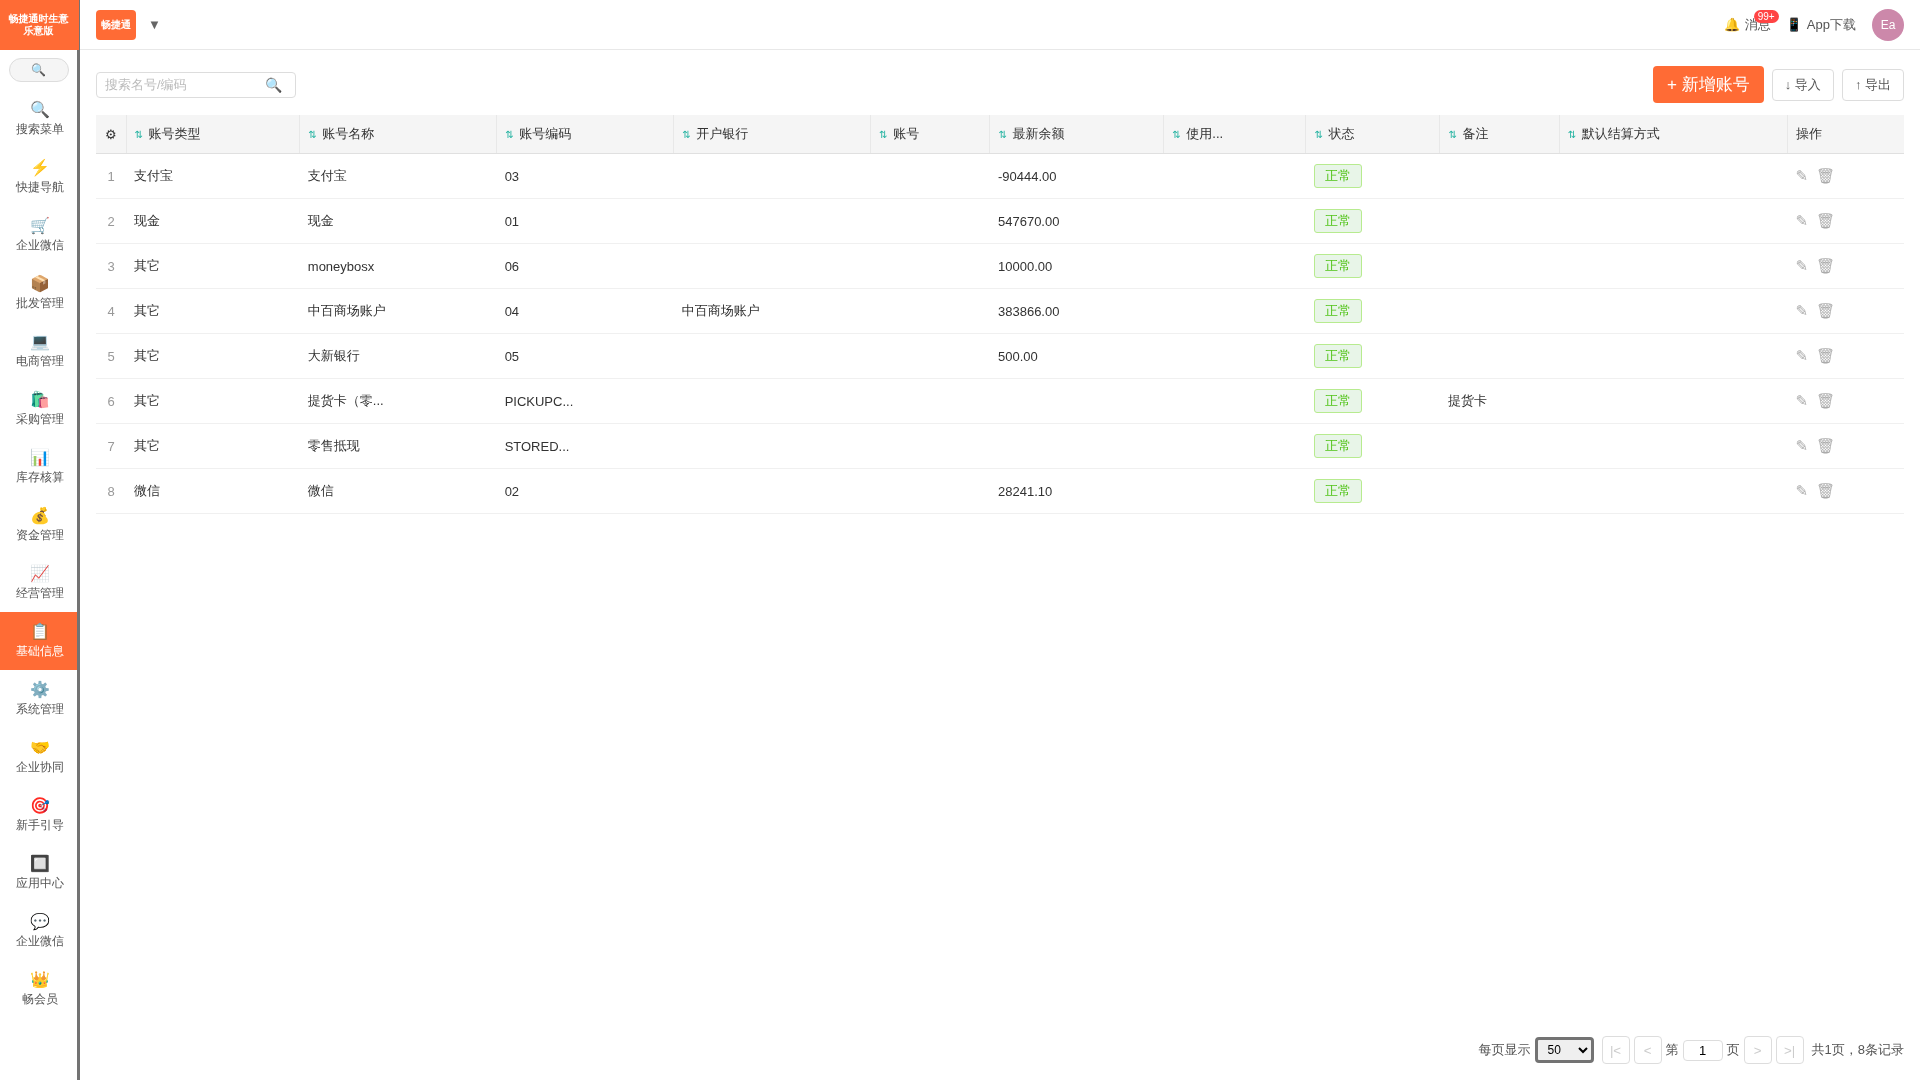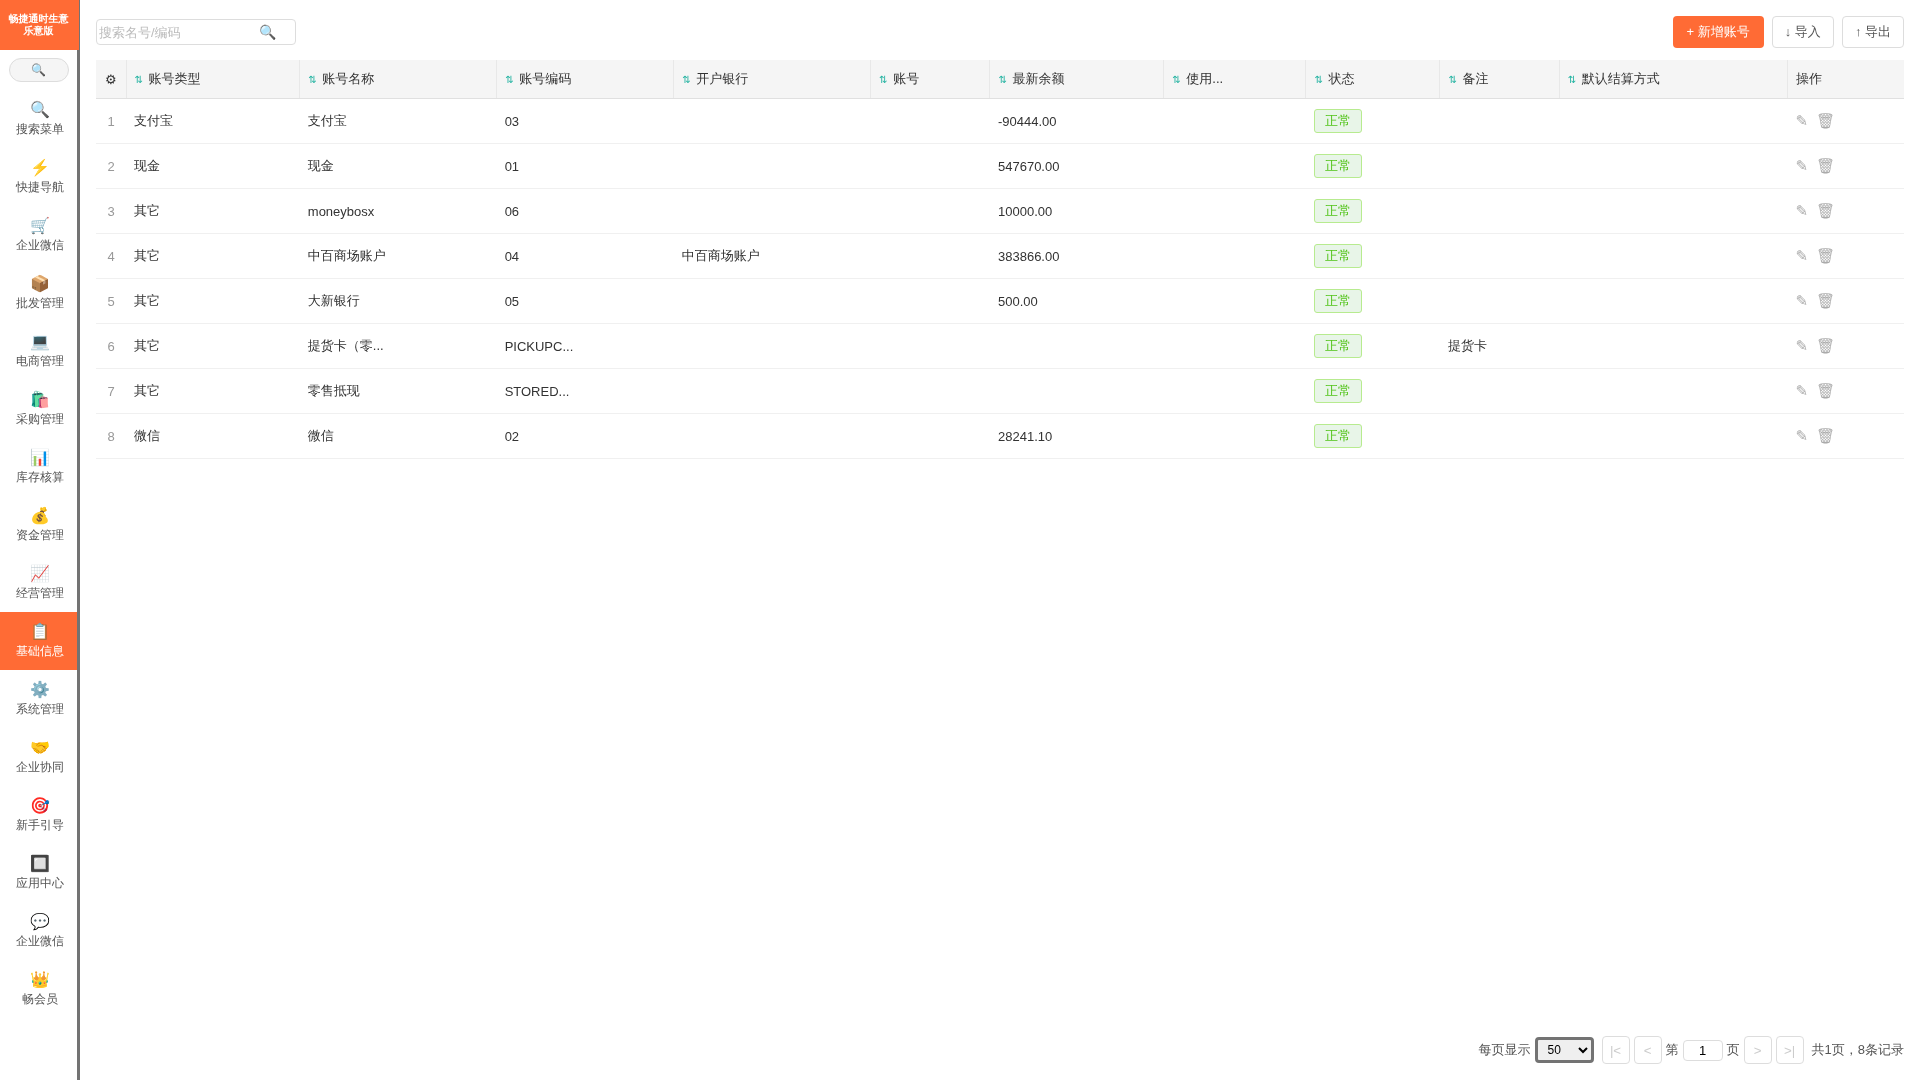--- a/index.html
+++ b/index.html
@@ -174,21 +174,21 @@
       display: flex;
       align-items: center;
       justify-content: space-between;
       margin-bottom: 12px;
     }
     .search-box {
       display: flex;
       align-items: center;
       border: 1px solid #ddd;
       border-radius: 4px;
-      padding: 4px 2px;
+      padding: 4px 8px;
       width: 200px;
       background: #fff;
     }
     .search-box input {
       border: none;
       outline: none;
       font-size: 13px;
       width: 160px;
       color: #333;
     }
@@ -200,21 +200,21 @@
       align-items: center;
       gap: 8px;
     }
     .btn-primary {
       background: #ff6b35;
       color: white;
       border: none;
       padding: 7px 14px;
       border-radius: 4px;
       cursor: pointer;
-      font-size: 13px;
+      font-size: 17px;
       display: flex;
       align-items: center;
       gap: 4px;
     }
     .btn-secondary {
       background: #fff;
       color: #555;
       border: 1px solid #ddd;
       padding: 6px 12px;
       border-radius: 4px;
@@ -408,20 +408,44 @@
     <span>企业微信</span>
   </div>
   <div class="sidebar-item">
     <span class="icon">👑</span>
     <span>畅会员</span>
   </div>
 </div>
 
 <div class="main">
 
+  <div class="topbar">
+    <div class="topbar-left">
+      <div style="width:40px;height:30px;background:#ff6b35;border-radius:4px;display:flex;align-items:center;justify-content:center;">
+        <span style="color:white;font-size:10px;font-weight:bold;">畅捷通</span>
+      </div>
+      <div style="color:#666;font-size:13px;">
+        <span>▼</span>
+      </div>
+    </div>
+    <div class="topbar-right">
+      <div class="notification-btn">
+        <span>🔔</span>
+        <span>消息</span>
+        <span class="badge">99+</span>
+      </div>
+      <div class="download-btn">
+        <span>📱</span>
+        <span>App下载</span>
+      </div>
+      <div class="avatar" style="background:#c8a;display:flex;align-items:center;justify-content:center;color:white;font-size:12px;">
+        <span>Ea</span>
+      </div>
+    </div>
+  </div>
 
 
   <div class="content">
 
     <div class="toolbar">
       <div class="search-box">
         <input type="text" placeholder="搜索名号/编码" style="">
         <span class="search-icon">🔍</span>
       </div>
       <div class="toolbar-right">

